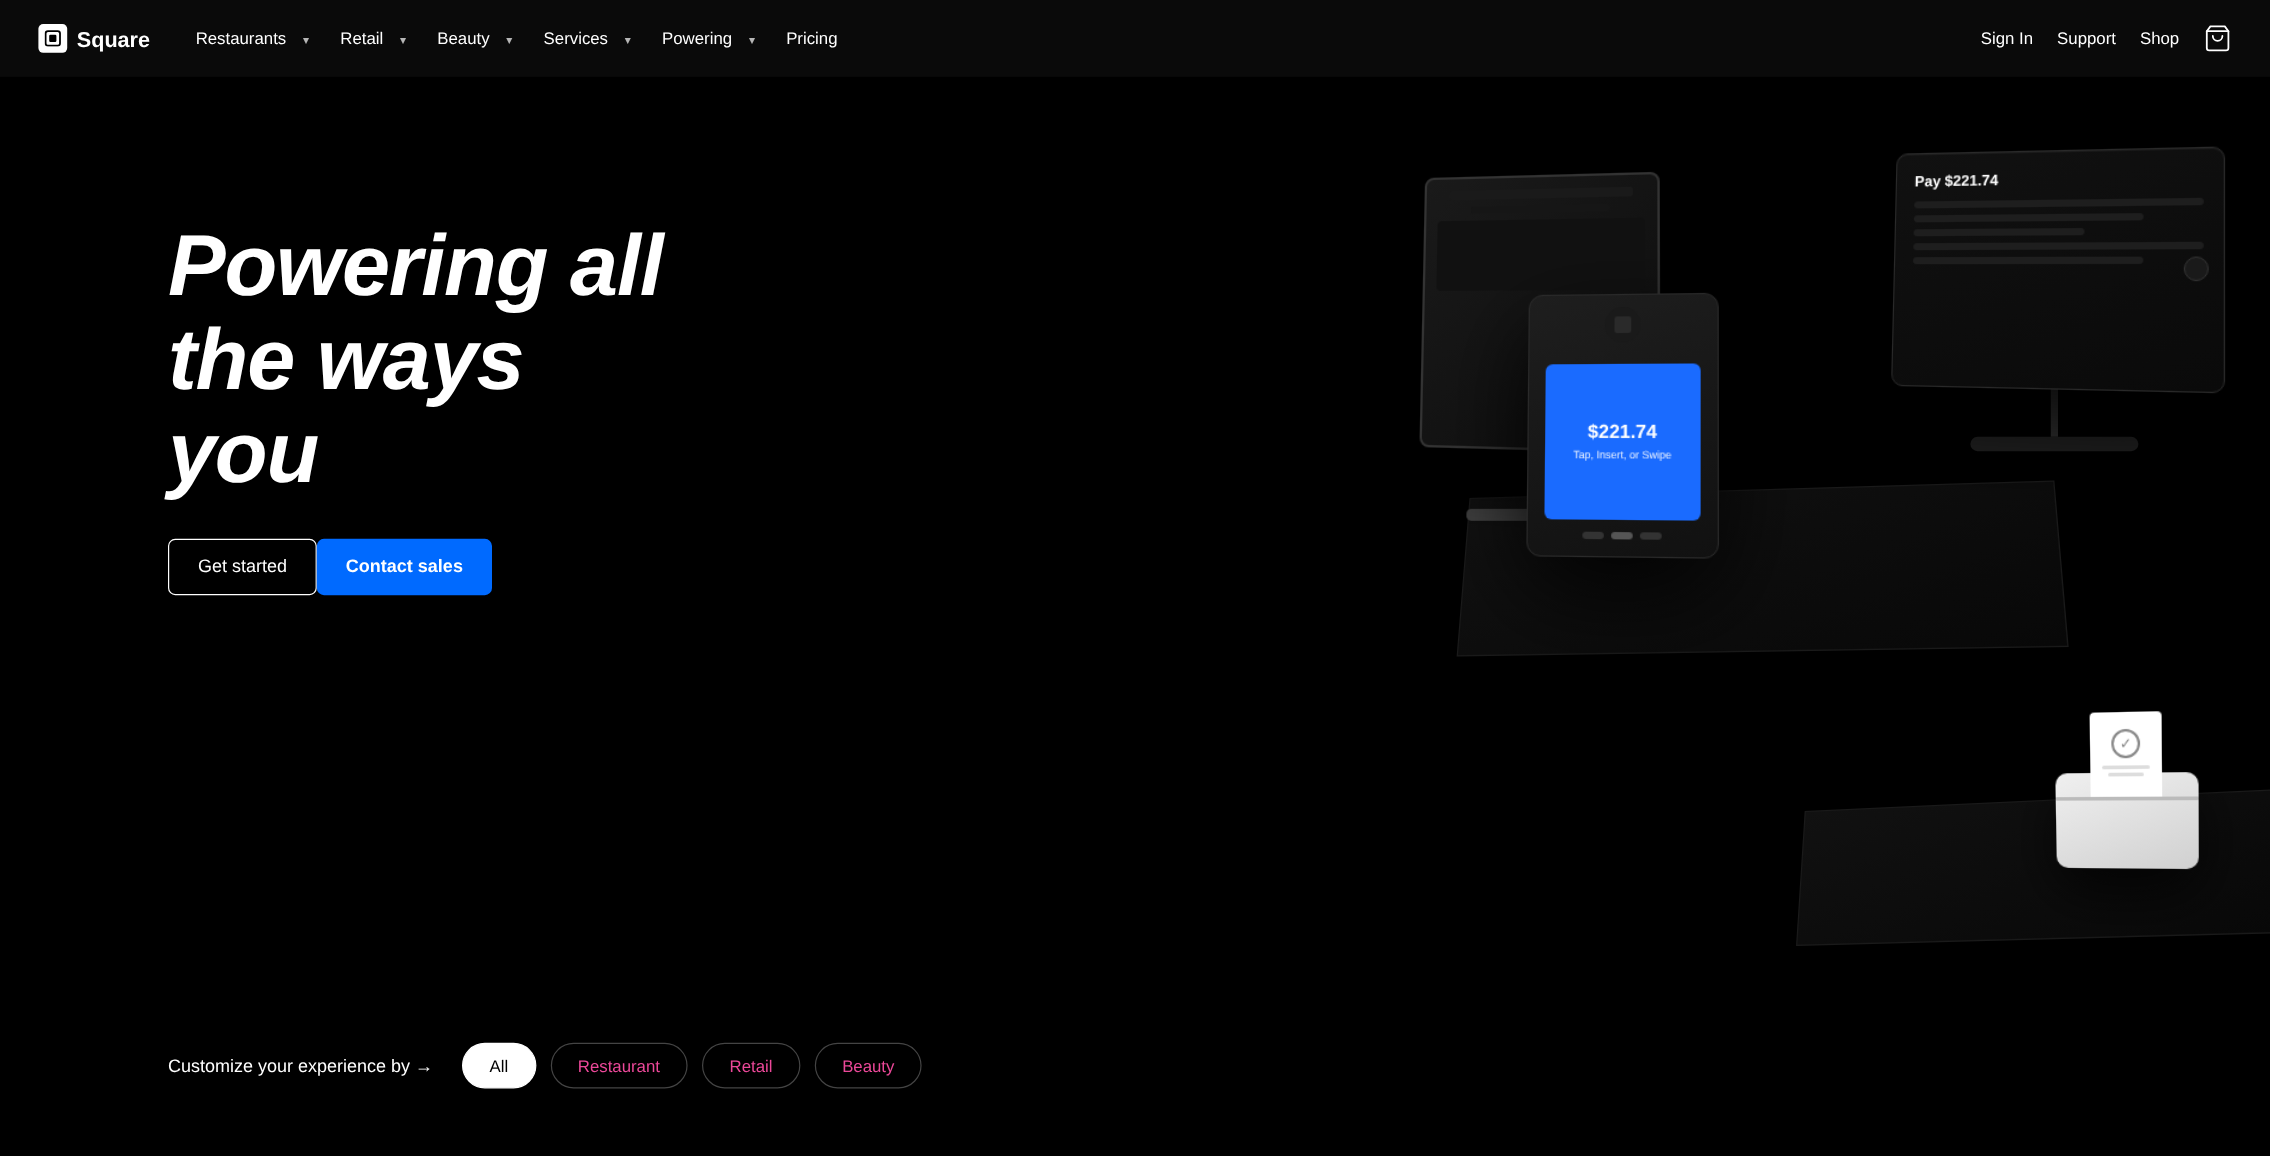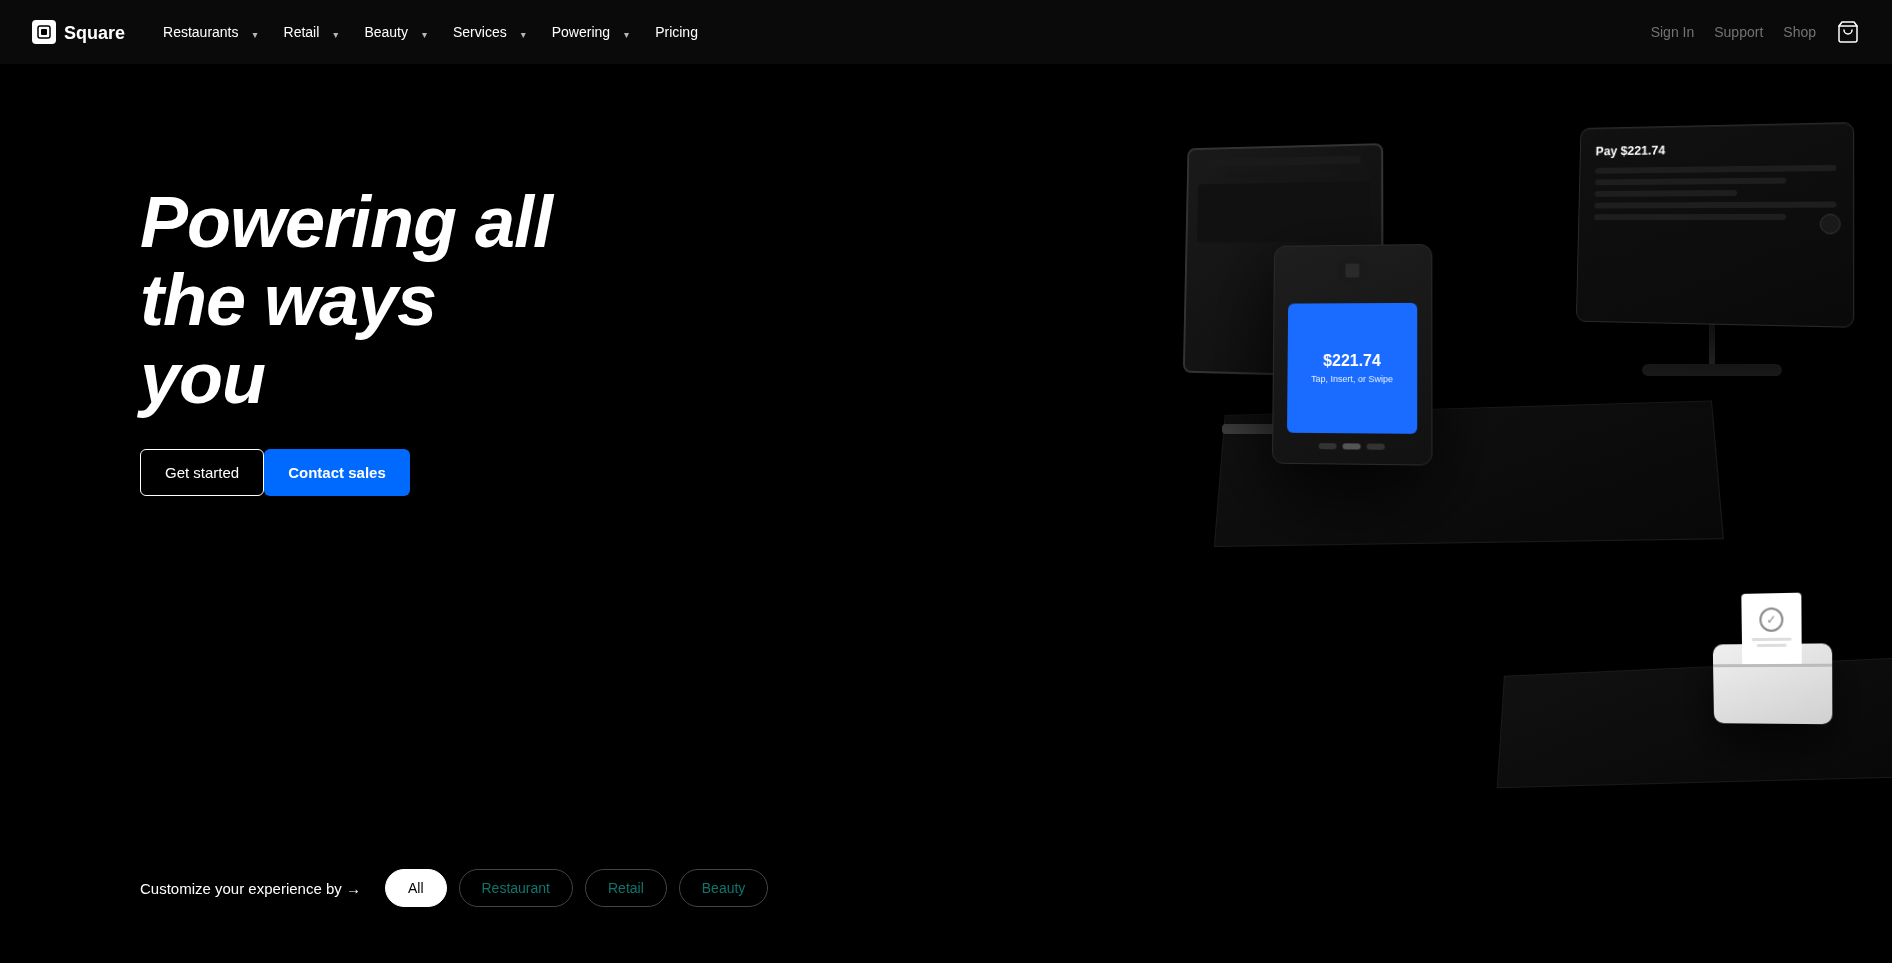--- a/index.html
+++ b/index.html
@@ -73,21 +73,21 @@
       font-size: 10px;
       opacity: 0.7;
     }
     .nav-right {
       display: flex;
       align-items: center;
       gap: 20px;
     }
     .nav-right-link {
       font-size: 14px;
-      color: #737373;
+      color: #ffffff;
       text-decoration: none;
       cursor: pointer;
     }
     .cart-icon {
       cursor: pointer;
       display: flex;
       align-items: center;
     }
 
     
@@ -395,21 +395,21 @@
       gap: 12px;
     }
     .pill {
       padding: 10px 22px;
       border-radius: 999px;
       font-size: 14px;
       font-weight: 500;
       cursor: pointer;
       border: 1.5px solid #444;
       background: transparent;
-      color: #0f766e;
+      color: #ec4899;
     }
     .pill.active {
       background: #fff;
       color: #000;
       border-color: #fff;
     }
   </style>
 </head>
 <body>
 

